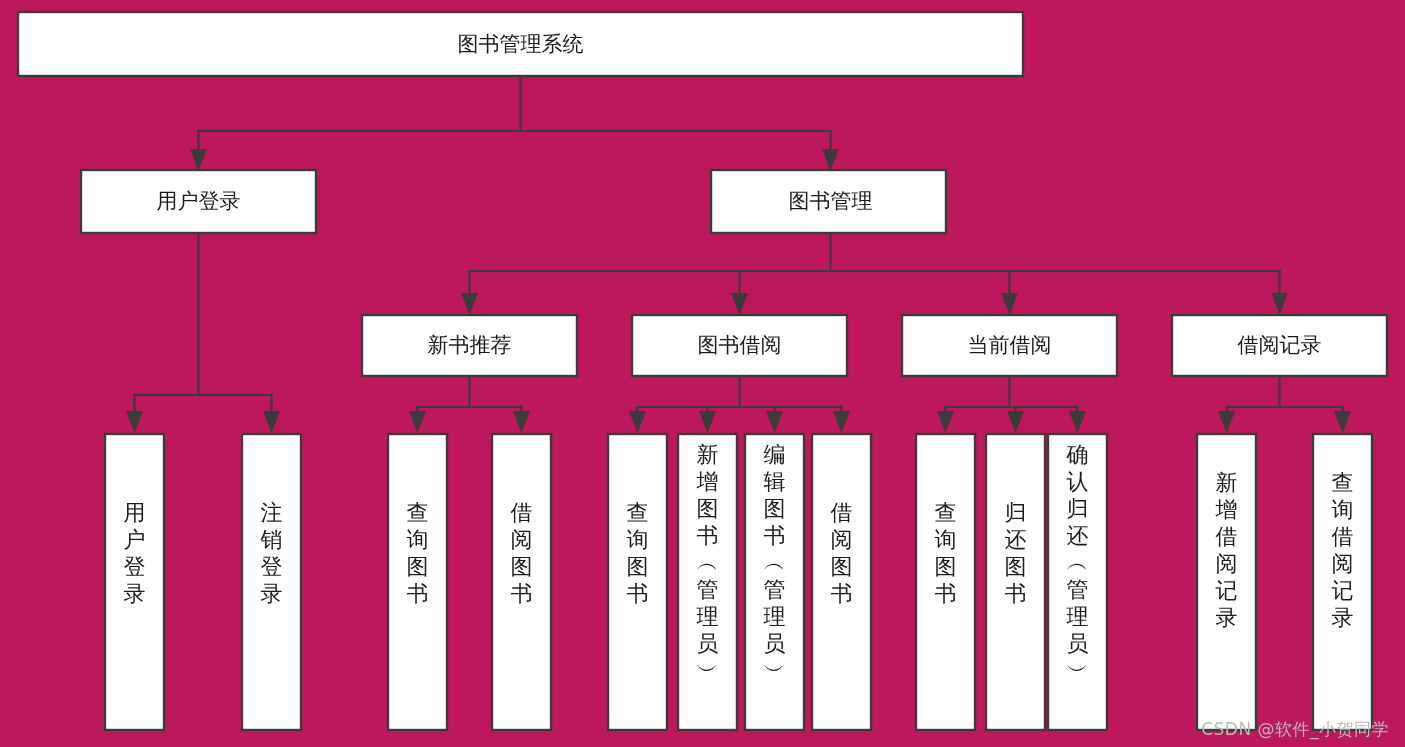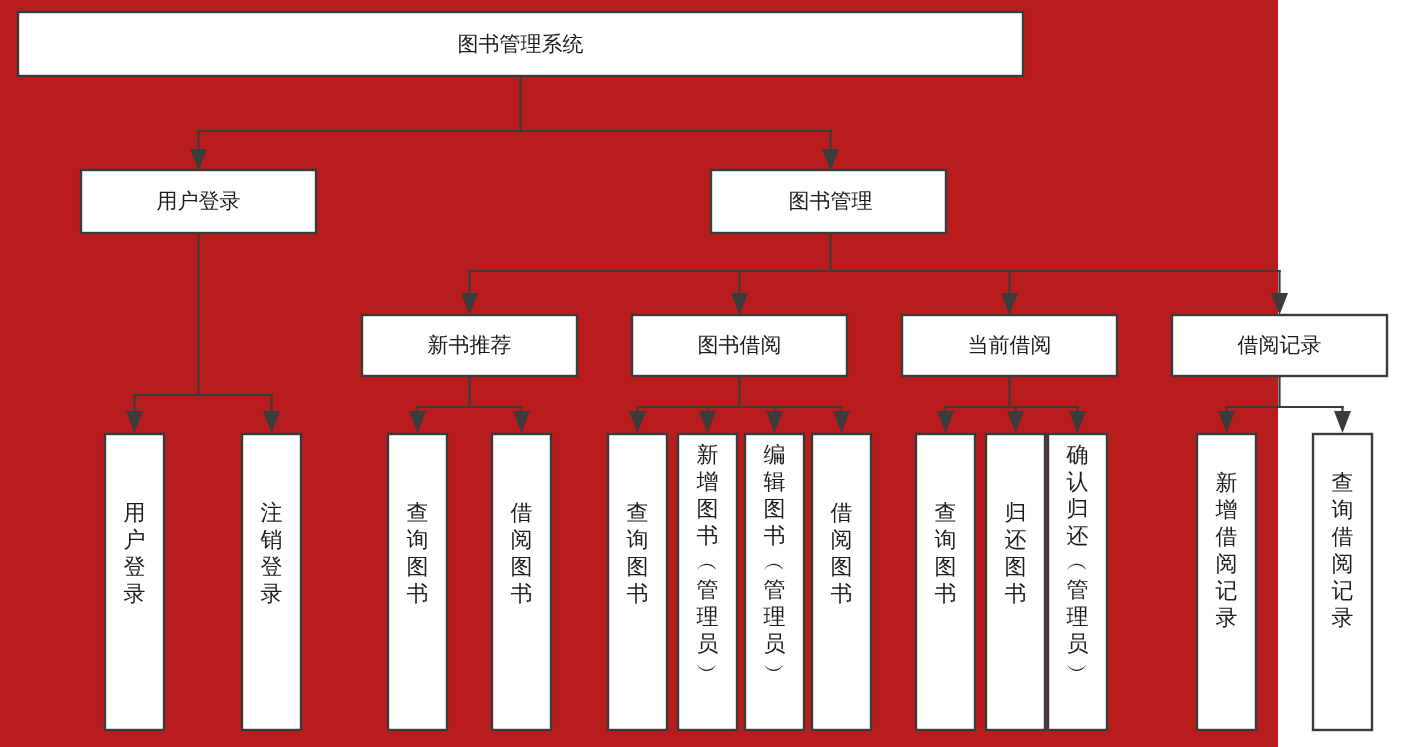--- a/index.html
+++ b/index.html
@@ -8,23 +8,23 @@
     background: #ffffff;
   }
   body {
     width: 1405px;
     height: 747px;
     overflow: hidden;
     font-family: "DejaVu Sans", "Liberation Sans", sans-serif;
   }
   #diagram-root {
     position: relative;
-    width: 1278px;
+    width: 1405px;
     height: 747px;
-    background: #b91c1c;
+    background: #be185d;
     text-align: center;
   }
   svg#flow {
     position: absolute;
     left: 0;
     top: 0;
     width: 1405px;
     height: 747px;
     display: block;
   }
@@ -246,14 +246,15 @@
       <text class="leaf-label" x="1226.5" y="490"><tspan x="1226.5" dy="0">新</tspan><tspan x="1226.5" dy="27">增</tspan><tspan x="1226.5" dy="27">借</tspan><tspan x="1226.5" dy="27">阅</tspan><tspan x="1226.5" dy="27">记</tspan><tspan x="1226.5" dy="27">录</tspan></text>
     </g>
 
     <g>
       <rect class="node-box" x="1313" y="434" width="59" height="296"></rect>
       <text class="leaf-label" x="1342.5" y="490"><tspan x="1342.5" dy="0">查</tspan><tspan x="1342.5" dy="27">询</tspan><tspan x="1342.5" dy="27">借</tspan><tspan x="1342.5" dy="27">阅</tspan><tspan x="1342.5" dy="27">记</tspan><tspan x="1342.5" dy="27">录</tspan></text>
     </g>
 
   </svg>
 
+  <div class="watermark">CSDN @软件_小贺同学</div>
 
 </div>
 
 </body></html>

